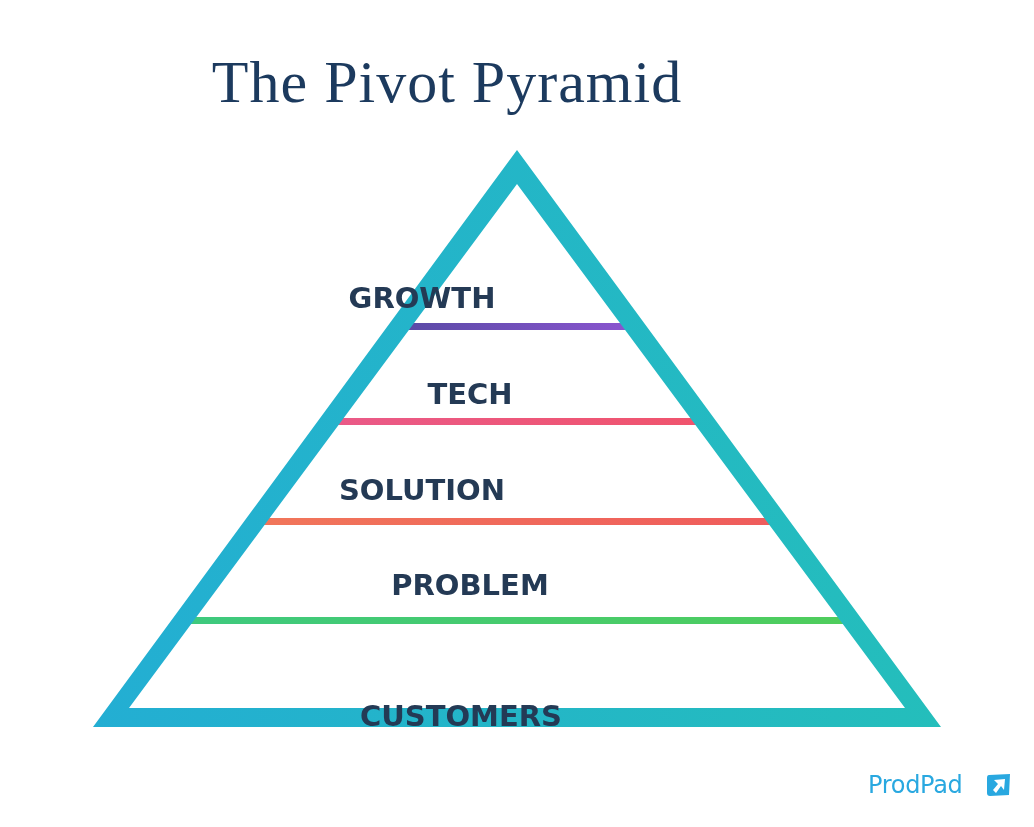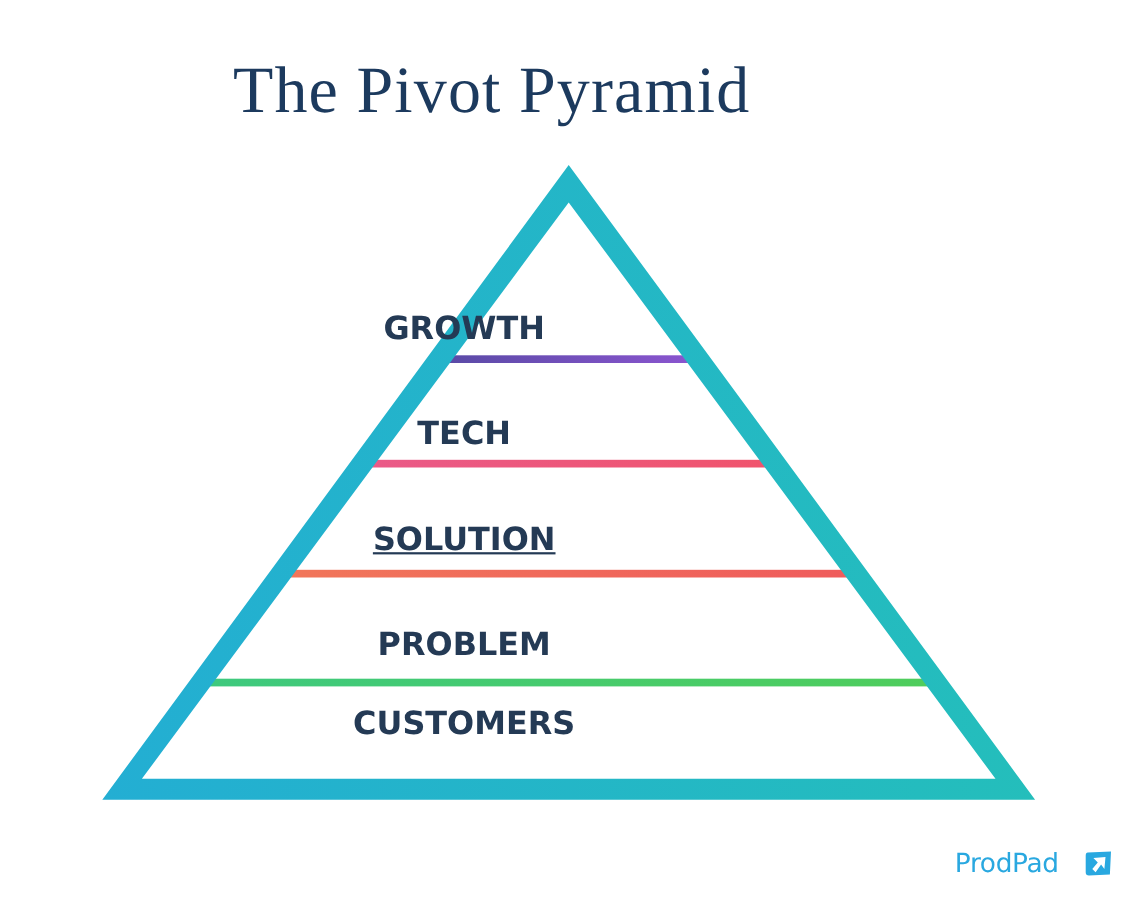--- a/index.html
+++ b/index.html
@@ -56,24 +56,24 @@
 
   <rect x="404" y="323" width="226" height="7" fill="url(#g1)"></rect>
   <rect x="334" y="418" width="366" height="7" fill="url(#g2)"></rect>
   <rect x="262" y="518" width="510" height="7" fill="url(#g3)"></rect>
   <rect x="188" y="617" width="658" height="7" fill="url(#g4)"></rect>
 
   <path fill="url(#pyrGrad)" fill-rule="evenodd" d="M517 150 L941 727 L93 727 Z M517 184 L129 708 L905 708 Z"></path>
 </svg>
 
 <div class="layer-label" style="top:281px;">GROWTH</div>
-<div class="layer-label" style="top:377px;">TECH</div>
-<div class="layer-label" style="top:473px;text-decoration:underline;">SOLUTION</div>
-<div class="layer-label" style="top:568px;">PROBLEM</div>
-<div class="layer-label" style="top:640px;">CUSTOMERS</div>
+<div class="layer-label" style="top:377px;padding-left:48px;">TECH</div>
+<div class="layer-label" style="top:473px;">SOLUTION</div>
+<div class="layer-label" style="top:568px;margin-left:48px;">PROBLEM</div>
+<div class="layer-label" style="top:699px;padding-left:39px;">CUSTOMERS</div>
 
 <div class="brand">
   <span class="brand-text">ProdPad</span>
   <svg width="26" height="24" viewBox="0 0 26 24">
     <path d="M3 2 L24 1 L23 22 L4 23 Q1 23 1 20 L1 5 Q1 2 3 2 Z" fill="#29a8e0"></path>
     <path d="M8 7 L19 6 L18 17 L15 13 L10 20 L7 17 L12 11 Z" fill="#ffffff"></path>
   </svg>
 </div>
 
 </body></html>

